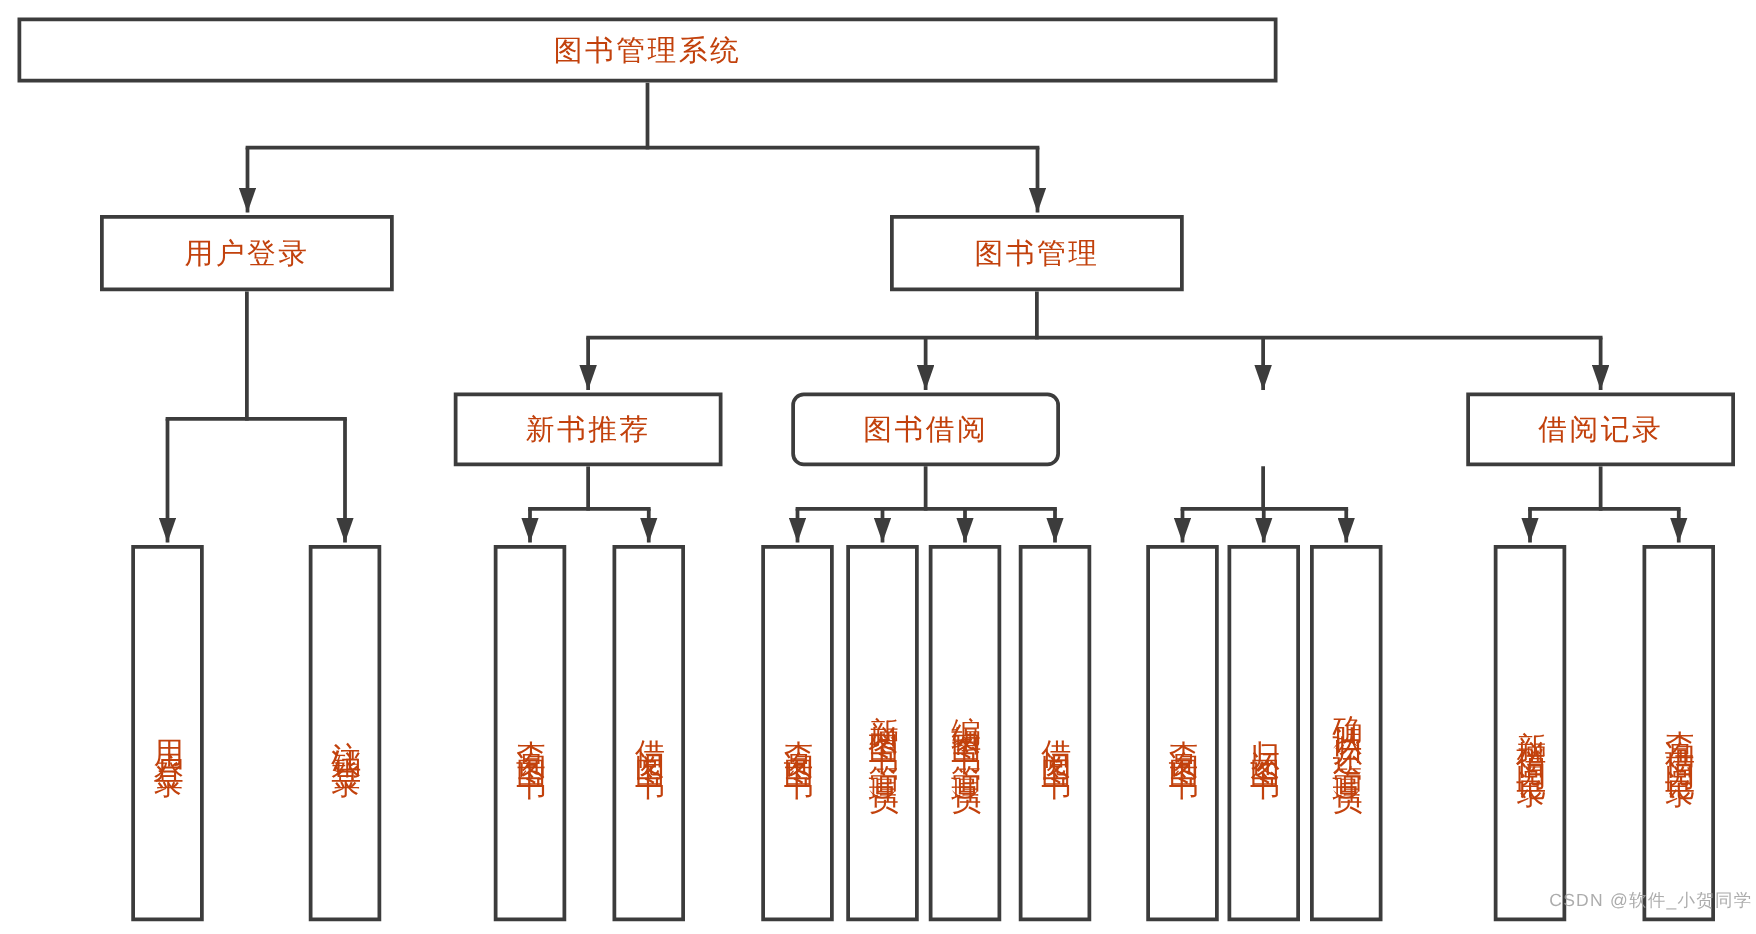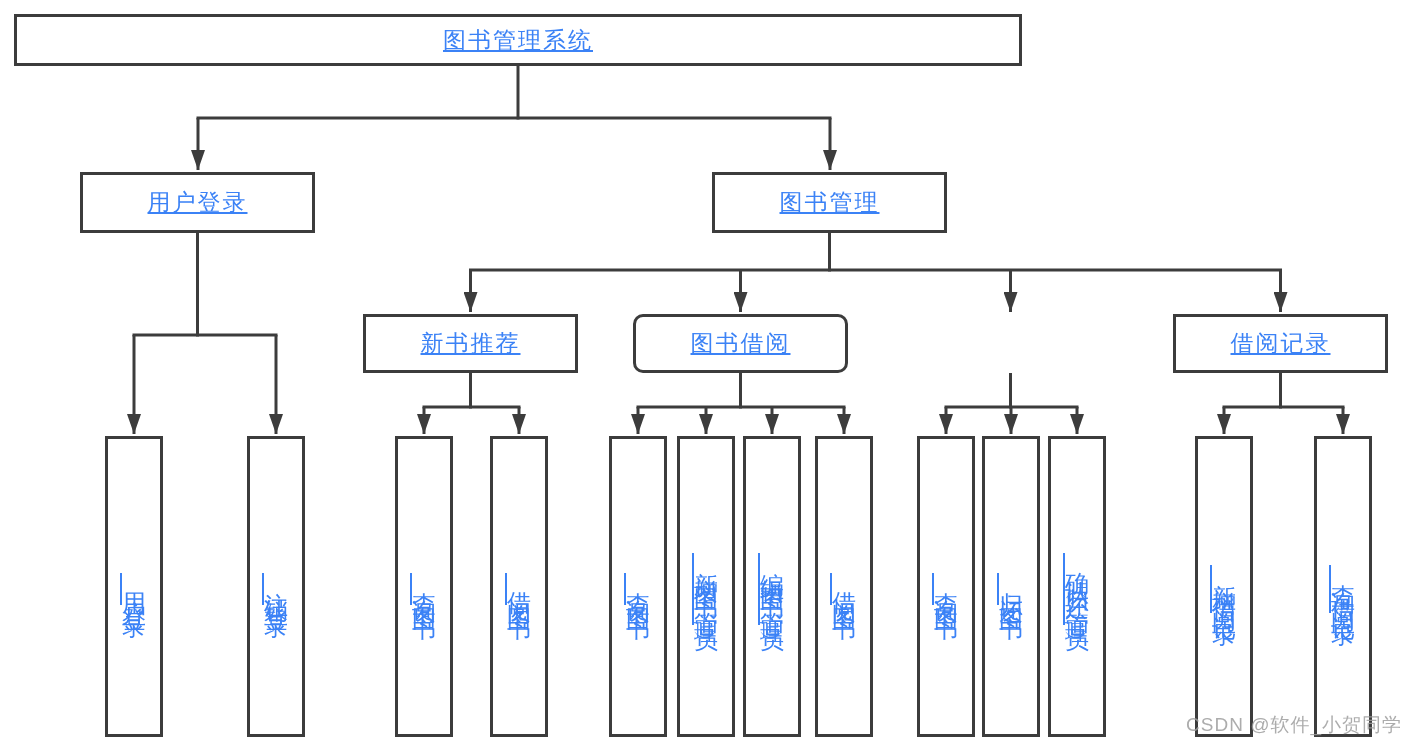--- a/index.html
+++ b/index.html
@@ -9,42 +9,41 @@
     background:#ffffff;
     font-family:"Liberation Sans", sans-serif;
     overflow:hidden;
   }
   .wires{position:absolute;left:0;top:0;width:1405px;height:747px;pointer-events:none;}
   .box{
     position:absolute;
     box-sizing:border-box;
     border:3px solid #3c3c3c;
     background:#ffffff;
-    color:#3b82f6;
+    color:#c2410c;
     display:flex;
     align-items:center;
     justify-content:center;
     text-align:center;
-    text-decoration:underline;
   }
   .h-box{font-size:23px;letter-spacing:2px;}
   .root-box{font-size:23px;letter-spacing:2px;}
   .v-box{
     font-size:24px;
     writing-mode:vertical-rl;
     letter-spacing:8px;
     line-height:52px;
     padding-top:4px;
   }
   .watermark{
     position:absolute;
     left:1186px;top:712px;
     width:216px;
     text-align:right;
-    font-size:19px;
+    font-size:14px;
     color:rgba(158,158,158,0.85);
     letter-spacing:1px;
     white-space:nowrap;
     z-index:5;
   }
 </style>
 </head>
 <body>
 
 <div class="canvas">

